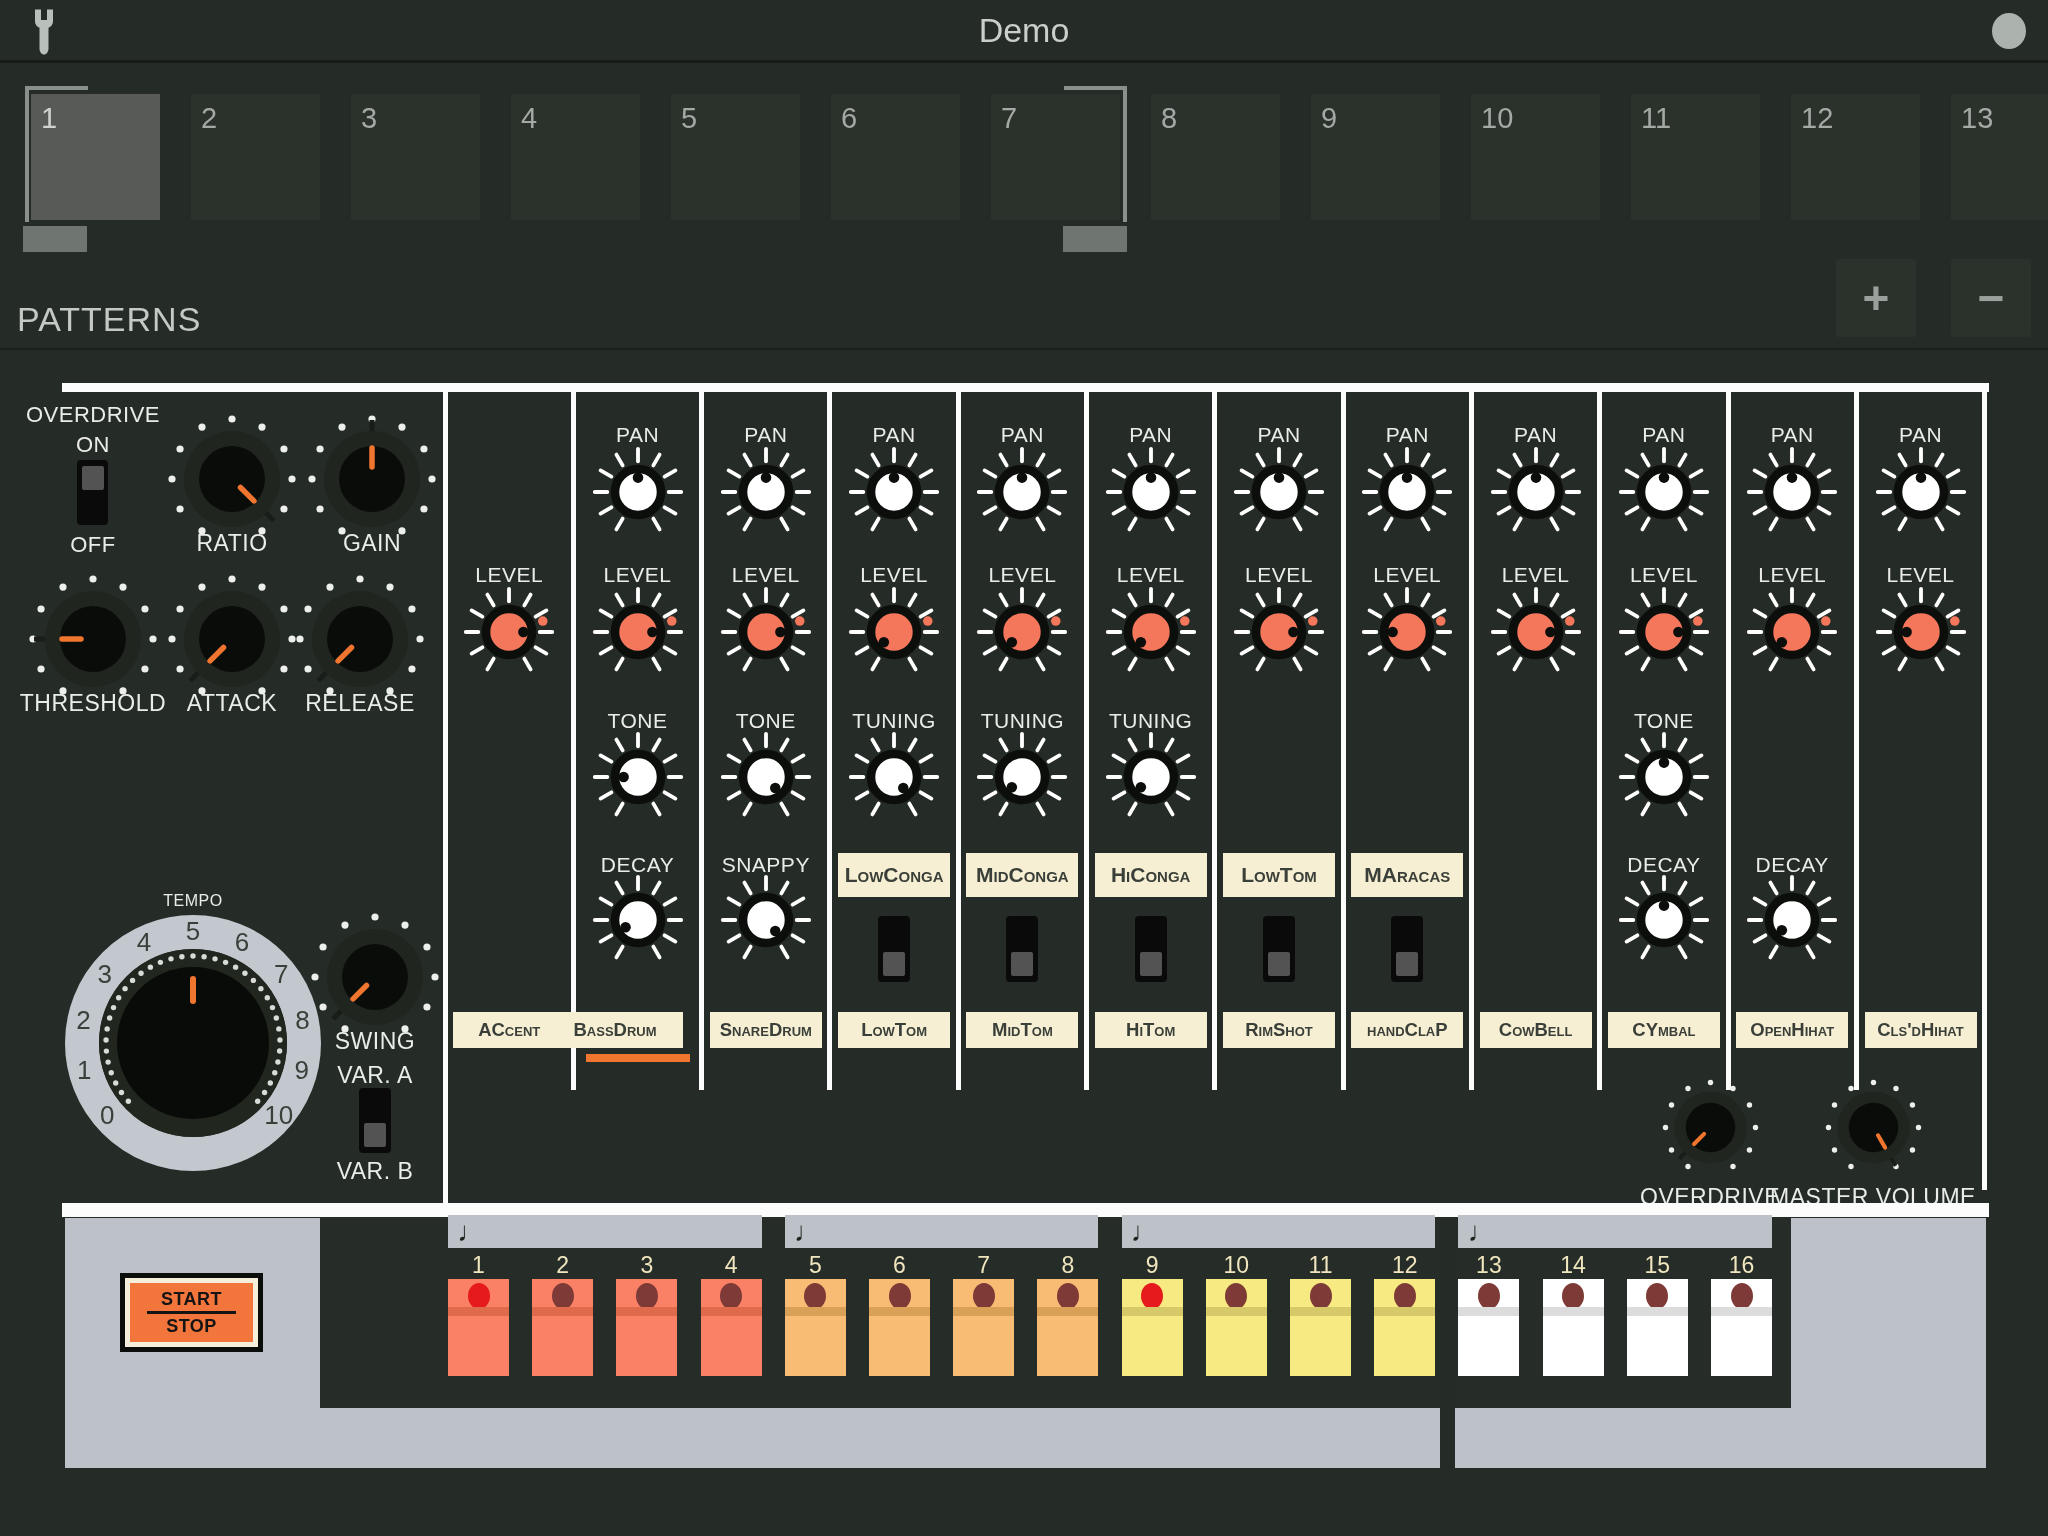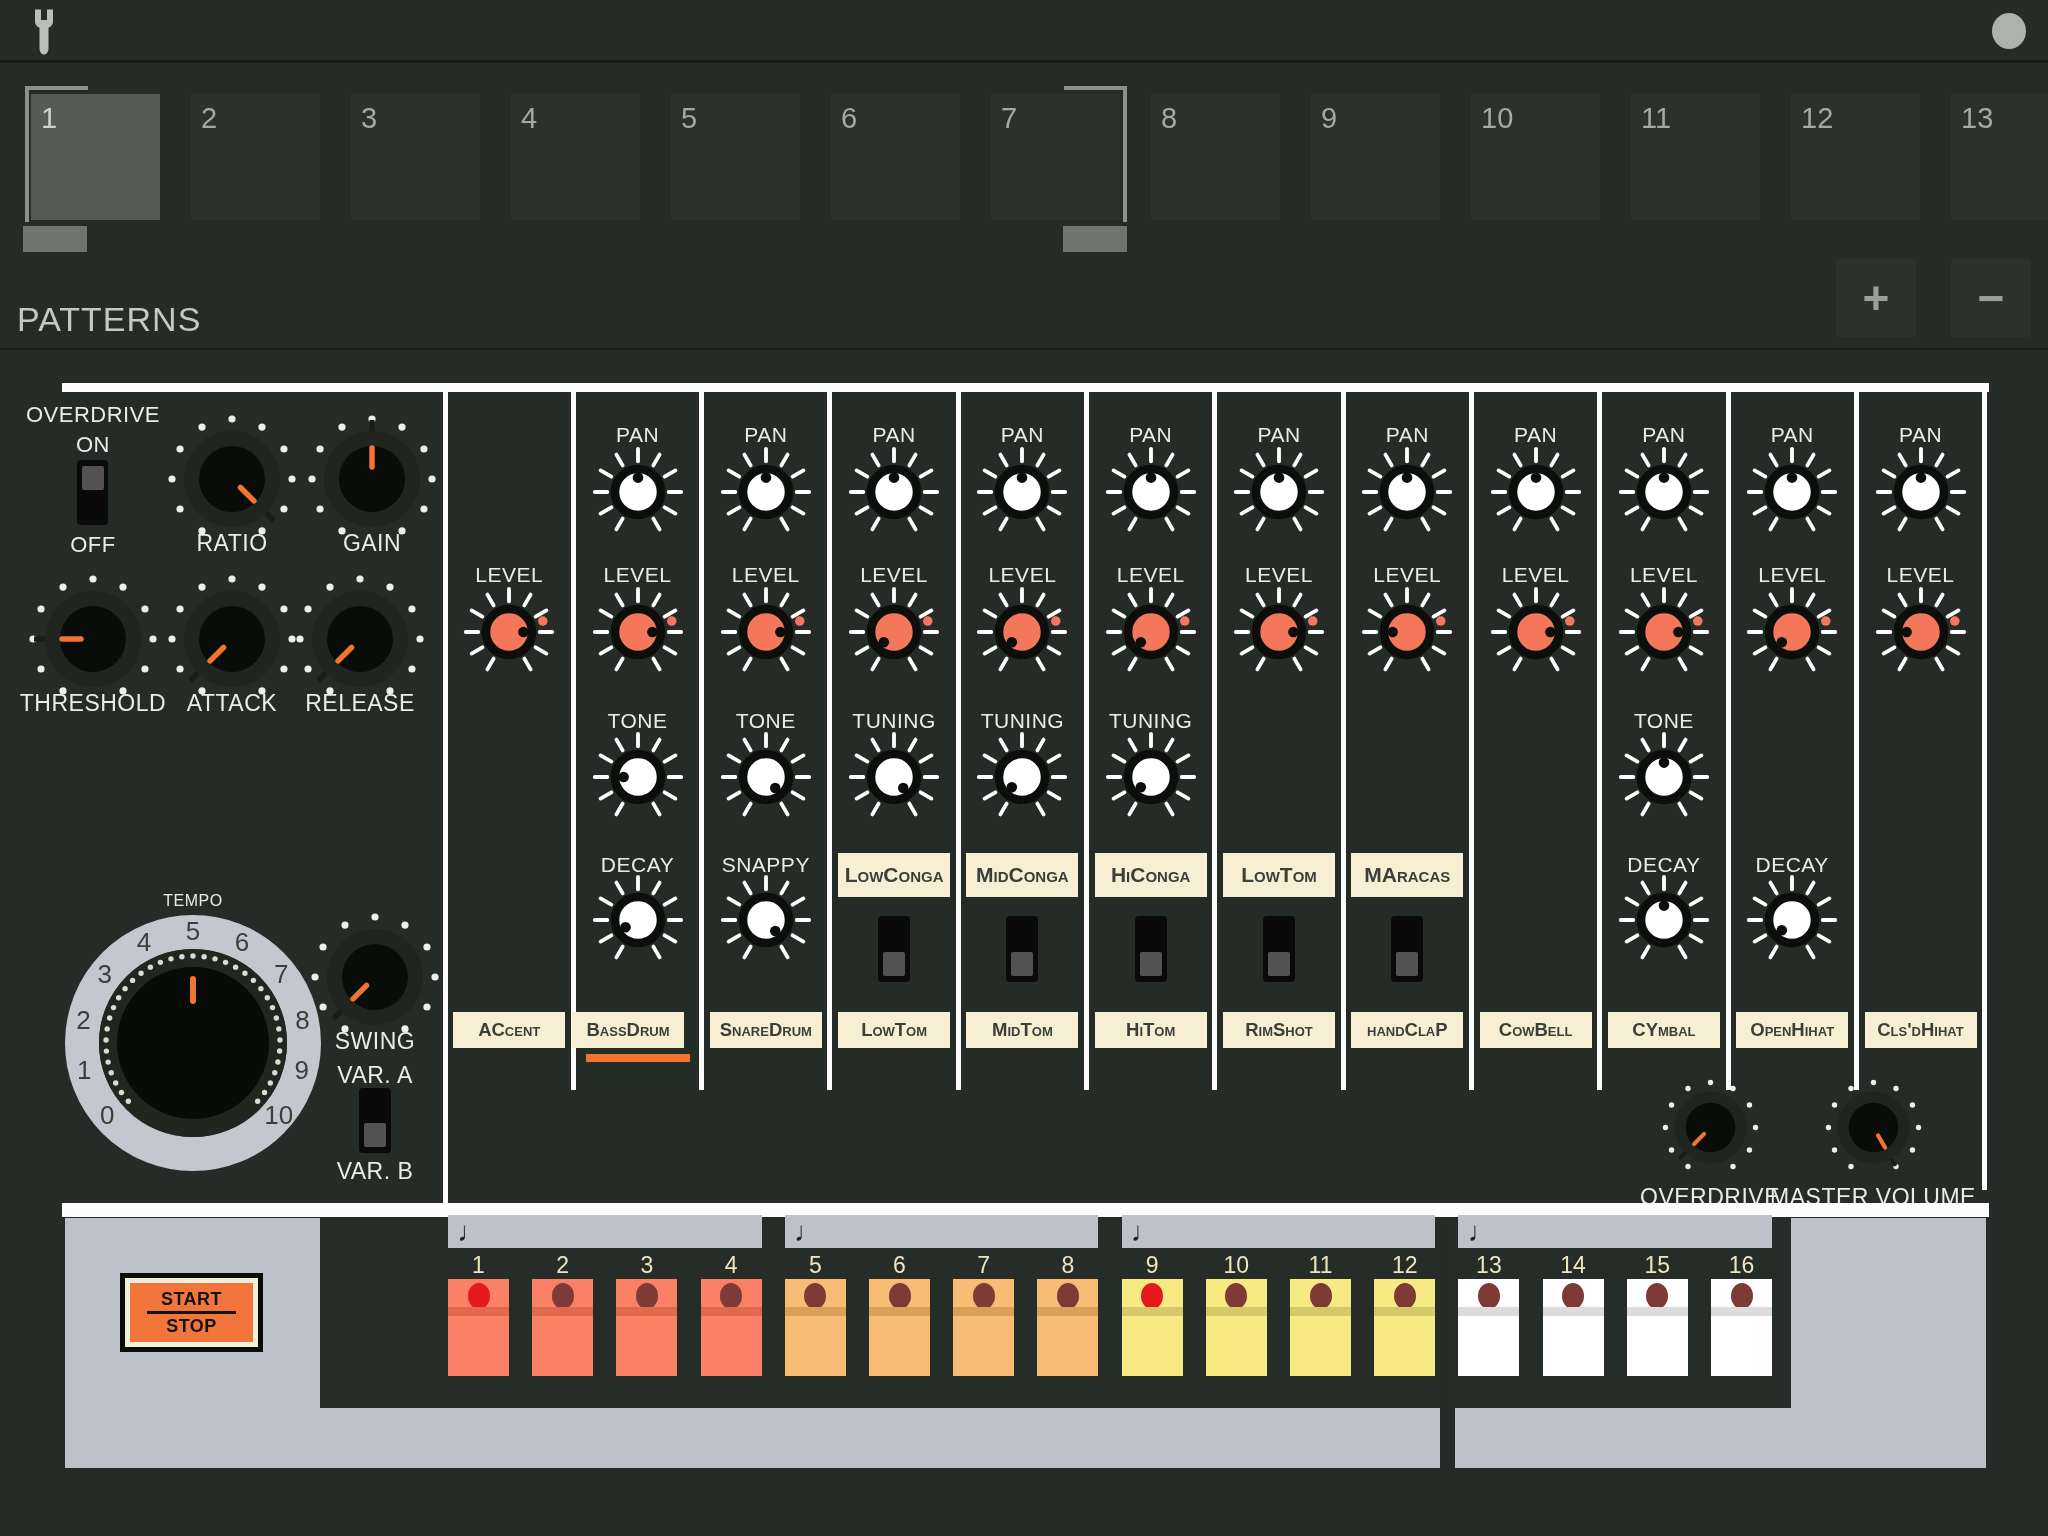--- a/index.html
+++ b/index.html
@@ -26,20 +26,21 @@
 </style>
 </head>
 <body>
 
 <div class="abs" id="topbar">
   <div class="abs" style="left:26px;top:8px">
     <svg width="36" height="48" viewBox="0 0 24 32" fill="#B9BFBA">
       <path d="M6 1v8c0 2 1.2 3.4 3 4.2V27c0 2.2 1.3 4 3 4s3-1.8 3-4V13.2c1.8-.8 3-2.2 3-4.2V1h-4v7h-4V1z"></path>
     </svg>
   </div>
+  <div class="abs" id="title">Demo</div>
   <div class="abs" style="left:1992px;top:13px;width:34px;height:36px;border-radius:50%;background:#ACB2AE"></div>
 </div>
 
 <div id="pattern-bank">
     <div class="abs cell sel" style="left:31px;top:94px;width:129px;height:126px">
       <span class="cellnum">1</span>
     </div>
     <div class="abs cell" style="left:191px;top:94px;width:129px;height:126px">
       <span class="cellnum">2</span>
     </div>
@@ -367,21 +368,21 @@
         <line x1="77.71281292110204" y1="66" x2="88.97114317029974" y2="72.49999999999999" stroke="#FFFFFF" stroke-width="4" stroke-linecap="round"></line>
         <line x1="66" y1="77.71281292110204" x2="72.5" y2="88.97114317029974" stroke="#FFFFFF" stroke-width="4" stroke-linecap="round"></line>
         <line x1="34" y1="77.71281292110203" x2="27.499999999999996" y2="88.97114317029974" stroke="#FFFFFF" stroke-width="4" stroke-linecap="round"></line>
         <line x1="22.287187078897972" y1="66.00000000000001" x2="11.028856829700274" y2="72.50000000000003" stroke="#FFFFFF" stroke-width="4" stroke-linecap="round"></line>
         <line x1="18" y1="50.00000000000001" x2="5" y2="50.00000000000001" stroke="#FFFFFF" stroke-width="4" stroke-linecap="round"></line>
         <line x1="22.287187078897965" y1="34" x2="11.02885682970026" y2="27.499999999999996" stroke="#FFFFFF" stroke-width="4" stroke-linecap="round"></line>
         <line x1="33.999999999999986" y1="22.287187078897972" x2="27.49999999999998" y2="11.028856829700274" stroke="#FFFFFF" stroke-width="4" stroke-linecap="round"></line>
         <circle cx="50" cy="50" r="24" fill="#FFFFFF" stroke="#0C0E0C" stroke-width="9"></circle>
         <circle cx="37.00961894323342" cy="57.5" r="5.5" fill="#0C0E0C"></circle>
       </svg></div>
-    <div class="abs cream sc" style="left:572px;top:1012px;width:112px;height:36px;line-height:36px;font-size:18.5px">BassDrum</div>
+    <div class="abs cream sc" style="left:547px;top:1012px;width:136px;height:36px;line-height:36px;font-size:18.5px">BassDrum</div>
     <div class="abs" style="left:585.5px;top:1054px;width:104px;height:8px;background:#F0762F"></div>
     <div class="abs lbl" style="left:701.8px;top:423px;width:128px;font-size:21px">PAN</div>
     <div class="abs" style="left:717.8px;top:444px"><svg width="96" height="96" viewBox="0 0 100 100">
         <line x1="50" y1="18" x2="50" y2="5" stroke="#FFFFFF" stroke-width="4" stroke-linecap="round"></line>
         <line x1="66" y1="22.28718707889796" x2="72.5" y2="11.02885682970026" stroke="#FFFFFF" stroke-width="4" stroke-linecap="round"></line>
         <line x1="77.71281292110203" y1="34" x2="88.97114317029974" y2="27.499999999999996" stroke="#FFFFFF" stroke-width="4" stroke-linecap="round"></line>
         <line x1="82" y1="50" x2="95" y2="50" stroke="#FFFFFF" stroke-width="4" stroke-linecap="round"></line>
         <line x1="77.71281292110204" y1="66" x2="88.97114317029974" y2="72.49999999999999" stroke="#FFFFFF" stroke-width="4" stroke-linecap="round"></line>
         <line x1="66" y1="77.71281292110204" x2="72.5" y2="88.97114317029974" stroke="#FFFFFF" stroke-width="4" stroke-linecap="round"></line>
         <line x1="34" y1="77.71281292110203" x2="27.499999999999996" y2="88.97114317029974" stroke="#FFFFFF" stroke-width="4" stroke-linecap="round"></line>

